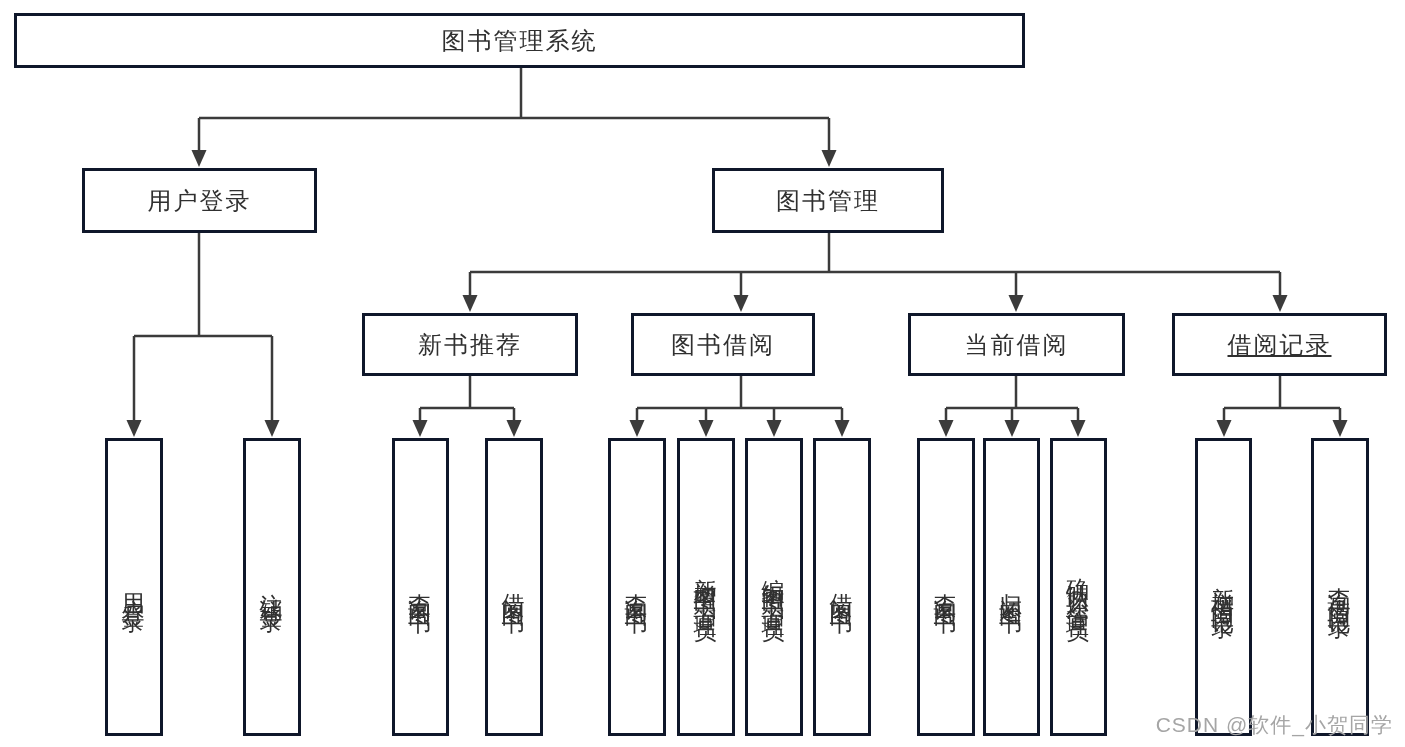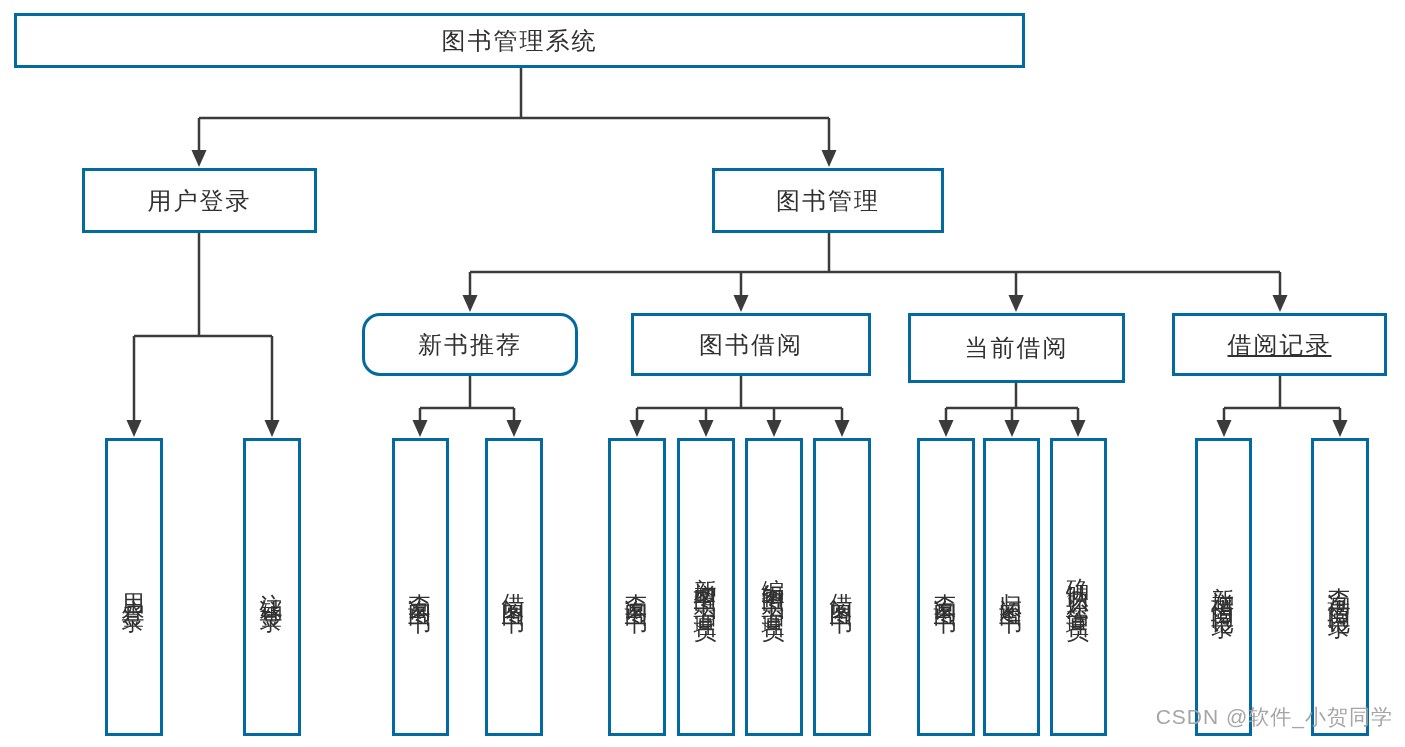--- a/index.html
+++ b/index.html
@@ -18,41 +18,41 @@
   svg.connectors {
     position: absolute;
     left: 0;
     top: 0;
     z-index: 1;
   }
   .node {
     position: absolute;
     box-sizing: border-box;
     background: #ffffff;
-    border: 3px solid #0369a1;
+    border: 3px solid #0f172a;
     color: #303030;
     display: flex;
     align-items: center;
     justify-content: center;
     z-index: 2;
     font-size: 24px;
     letter-spacing: 2px;
     white-space: nowrap;
   }
   .leaf {
     writing-mode: vertical-rl;
     text-orientation: mixed;
     font-size: 23px;
     letter-spacing: 6px;
     white-space: normal;
   }
   .watermark {
     position: absolute;
     right: 12px;
-    bottom: 16px;
+    bottom: 8px;
     z-index: 10;
     font-size: 21px;
     letter-spacing: 1px;
     color: #a5a5a5;
   }
 </style>
 </head>
 <body>
 
 <div class="canvas">
@@ -121,23 +121,23 @@
       <polygon points="1224,437 1216.5,420 1231.5,420"></polygon>
       <polygon points="1340,437 1332.5,420 1347.5,420"></polygon>
     </g>
   </svg>
 
   <div class="node" style="left:14px; top:13px; width:1011px; height:55px;">图书管理系统</div>
 
   <div class="node" style="left:82px; top:168px; width:235px; height:65px;">用户登录</div>
   <div class="node" style="left:712px; top:168px; width:232px; height:65px;">图书管理</div>
 
-  <div class="node" style="left:362px; top:313px; width:216px; height:63px;border-radius:18px;">新书推荐</div>
-  <div class="node" style="left:631px; top:313px; width:240px; height:63px;">图书借阅</div>
-  <div class="node" style="left:908px; top:313px; width:217px; height:70px;">当前借阅</div>
+  <div class="node" style="left:362px; top:313px; width:216px; height:63px;">新书推荐</div>
+  <div class="node" style="left:631px; top:313px; width:184px; height:63px;">图书借阅</div>
+  <div class="node" style="left:908px; top:313px; width:217px; height:63px;">当前借阅</div>
   <div class="node" style="left:1172px; top:313px; width:215px; height:63px;text-decoration:underline;">借阅记录</div>
 
   <div class="node leaf" style="left:105px; top:438px; width:58px; height:298px;">用户登录</div>
   <div class="node leaf" style="left:243px; top:438px; width:58px; height:298px;">注销登录</div>
 
   <div class="node leaf" style="left:392px; top:438px; width:57px; height:298px;">查询图书</div>
   <div class="node leaf" style="left:485px; top:438px; width:58px; height:298px;">借阅图书</div>
 
   <div class="node leaf" style="left:608px; top:438px; width:58px; height:298px;">查询图书</div>
   <div class="node leaf" style="left:677px; top:438px; width:58px; height:298px;">新增图书（管理员）</div>

